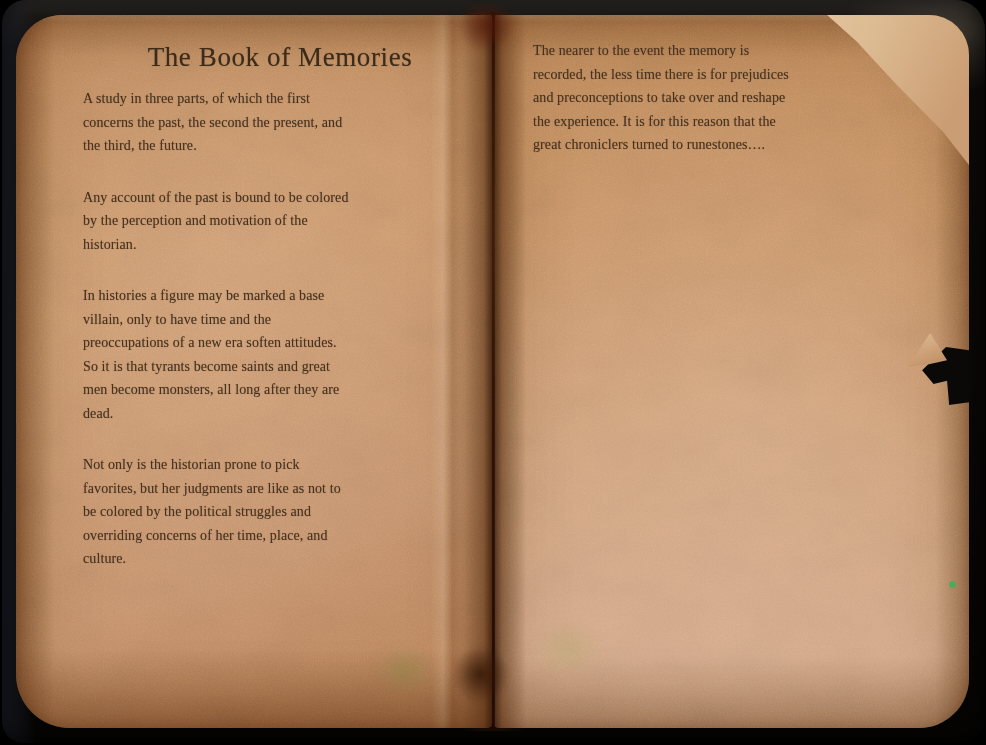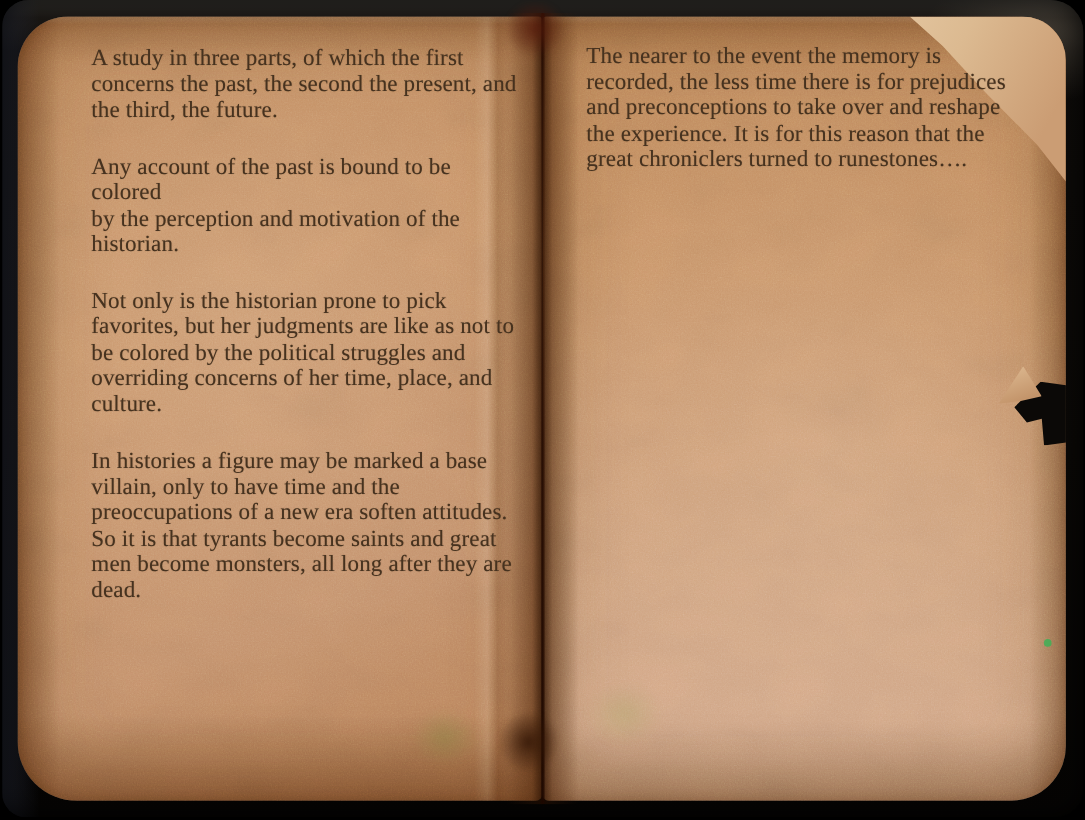--- a/index.html
+++ b/index.html
@@ -115,21 +115,21 @@
   .page-left .content{left:67px;right:16px;top:26px;}
   .page-right .content{left:40px;right:48px;top:24px;}
   .book-title{
     font-size:27px;line-height:32px;font-weight:normal;
     margin:0 0 14px;text-align:center;
     color:#3c2b1a;letter-spacing:.6px;
     text-shadow:0 0 1px rgba(60,43,26,.45);
   }
   .content p{
     margin:0 0 28px;
-    font-size:21px;line-height:23.5px;
+    font-size:14px;line-height:23.5px;
     color:#46321f;letter-spacing:.1px;
     white-space:pre-line;
     text-shadow:0 0 1px rgba(64,44,26,.38);
   }
 </style>
 </head>
 <body>
 
 <svg width="0" height="0" style="position:absolute" aria-hidden="true">
   <defs>
@@ -155,37 +155,38 @@
   <div class="cover"></div>
 
   <div class="page page-left">
     <svg class="tex tex-fine">
         <rect width="100%" height="100%" filter="url(#grainFine)"></rect>
       </svg>
     <svg class="tex tex-coarse">
         <rect width="100%" height="100%" filter="url(#grainCoarse)"></rect>
       </svg>
     <div class="content">
+      <h1 class="book-title">The Book of Memories</h1>
       <p>A study in three parts, of which the first
 concerns the past, the second the present, and
 the third, the future.</p>
       <p>Any account of the past is bound to be colored
 by the perception and motivation of the
 historian.</p>
-      <p>Not only is the historian prone to pick
-favorites, but her judgments are like as not to
-be colored by the political struggles and
-overriding concerns of her time, place, and
-culture.</p>
       <p>In histories a figure may be marked a base
 villain, only to have time and the
 preoccupations of a new era soften attitudes.
 So it is that tyrants become saints and great
 men become monsters, all long after they are
 dead.</p>
+      <p>Not only is the historian prone to pick
+favorites, but her judgments are like as not to
+be colored by the political struggles and
+overriding concerns of her time, place, and
+culture.</p>
     </div>
   </div>
 
   <div class="page page-right">
     <svg class="tex tex-fine">
         <rect width="100%" height="100%" filter="url(#grainFine)"></rect>
       </svg>
     <svg class="tex tex-coarse">
         <rect width="100%" height="100%" filter="url(#grainCoarse)"></rect>
       </svg>

